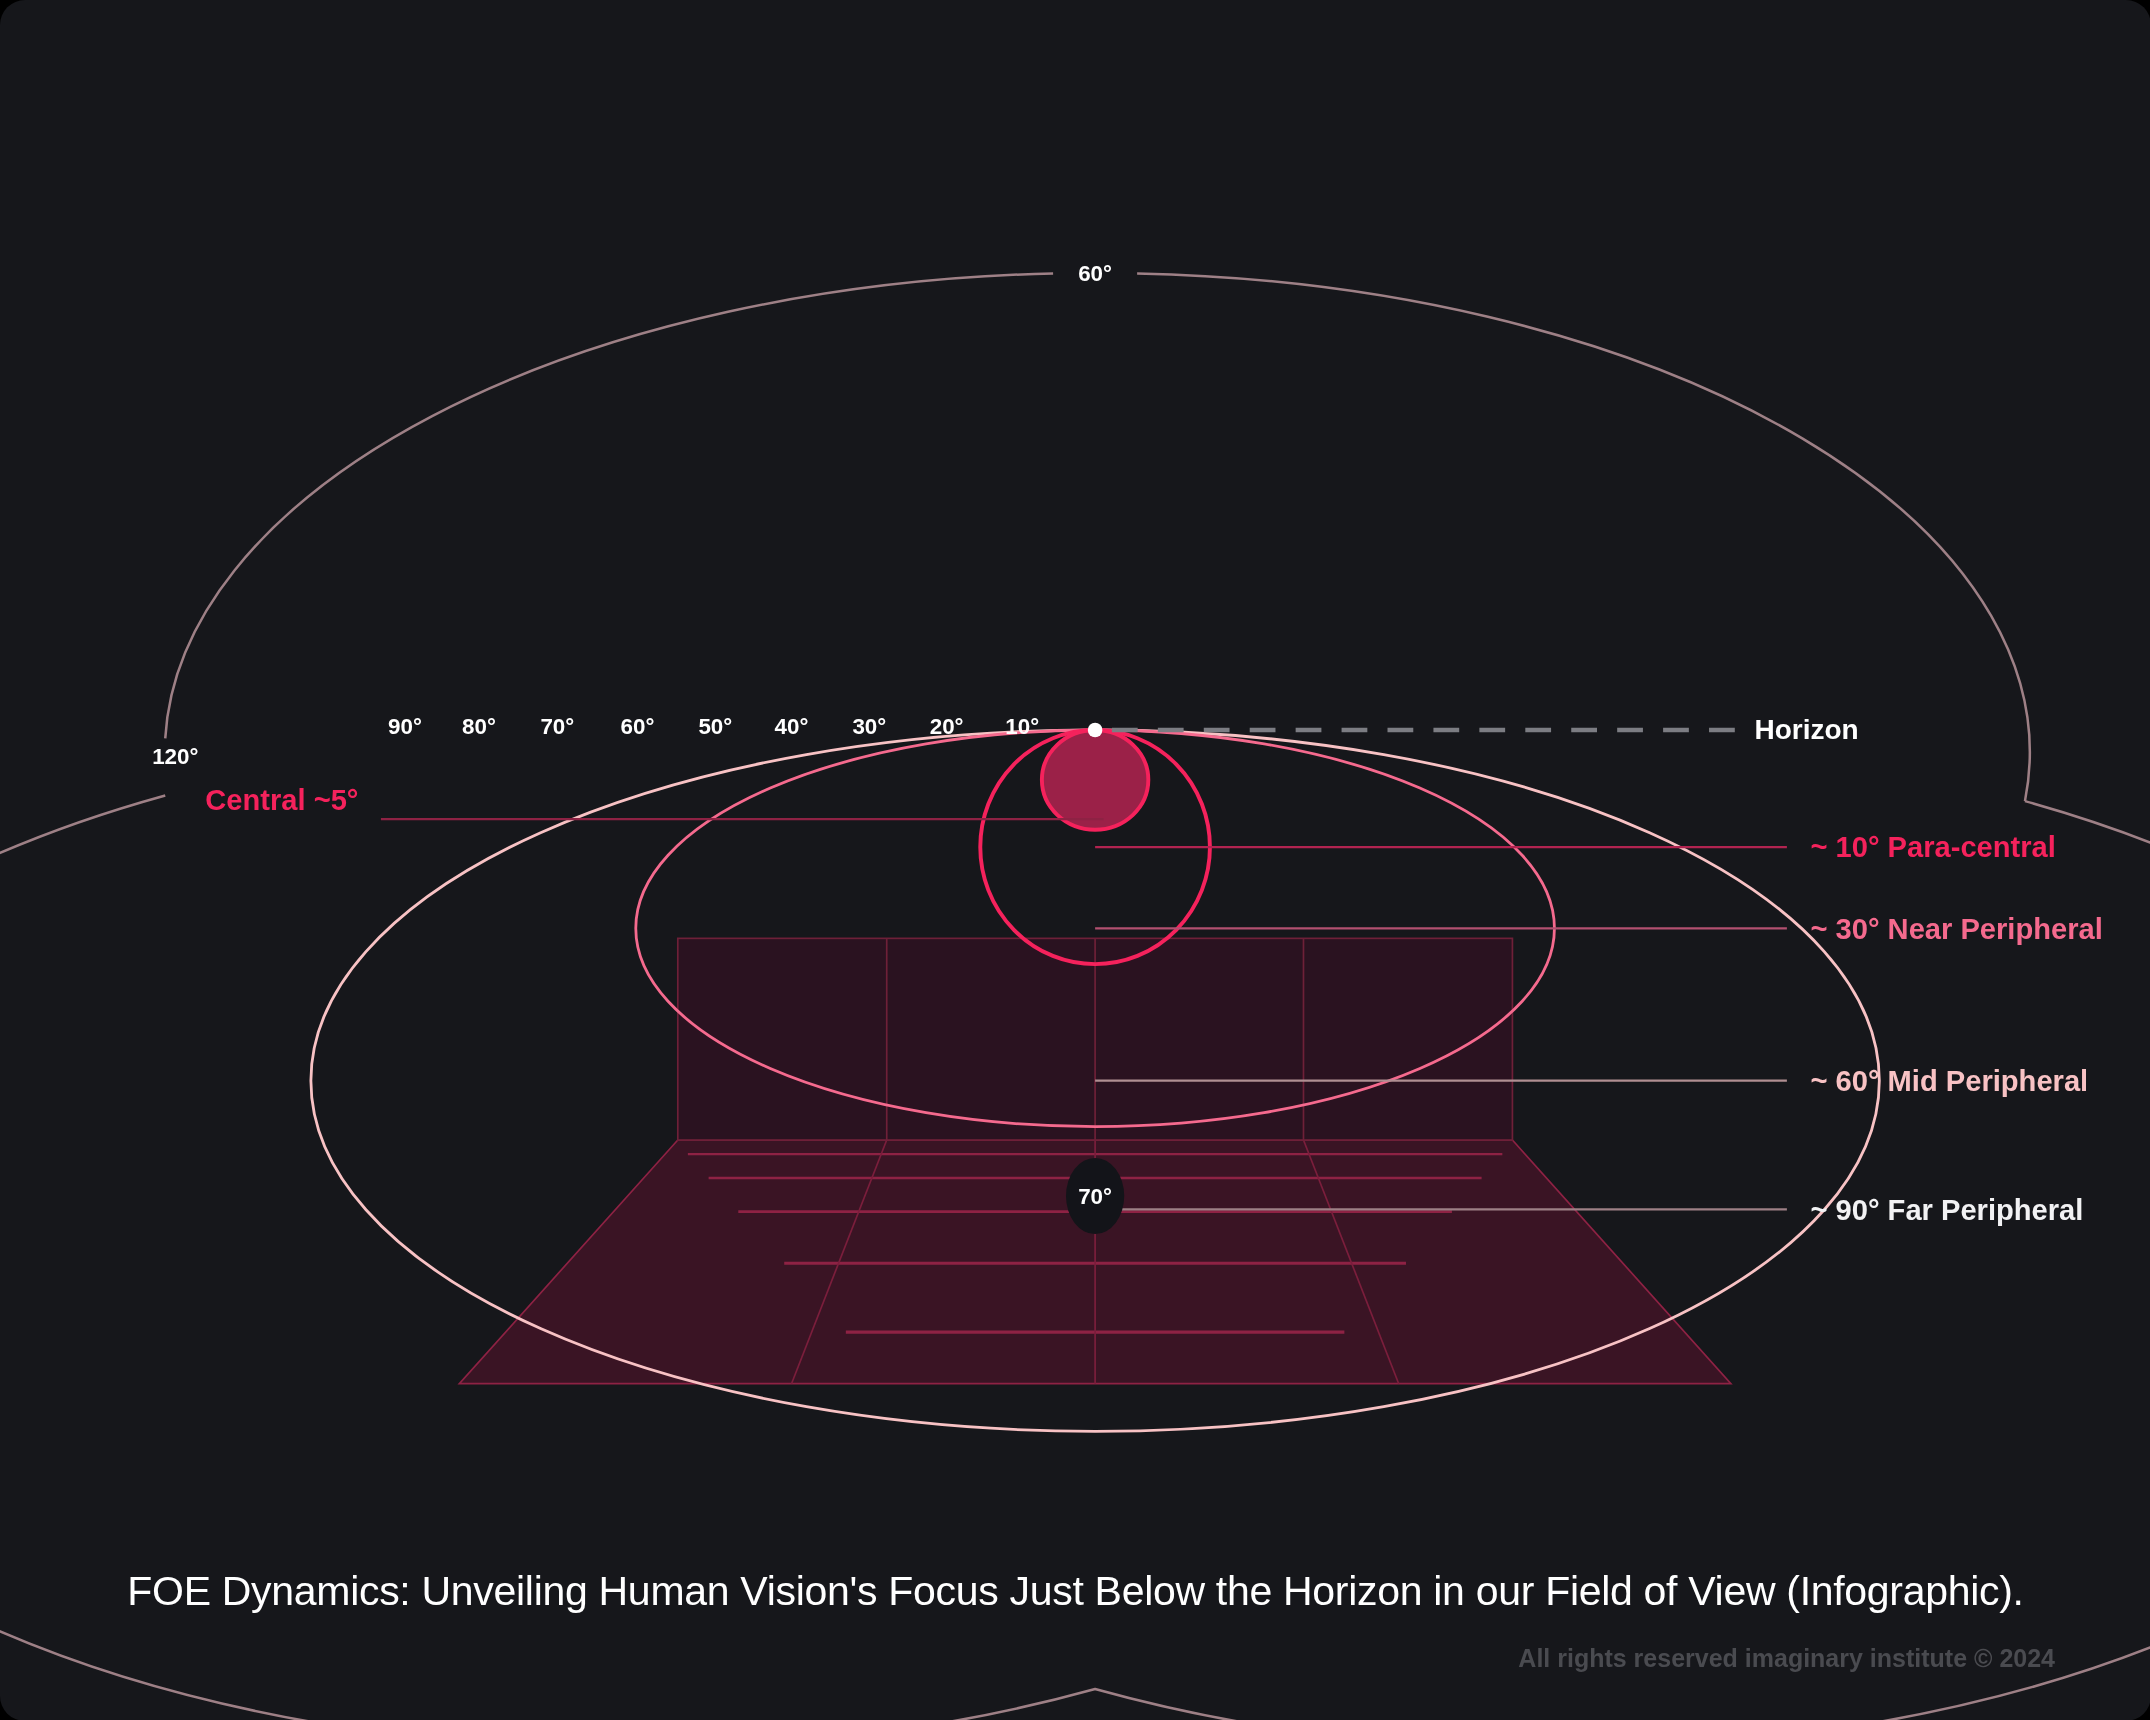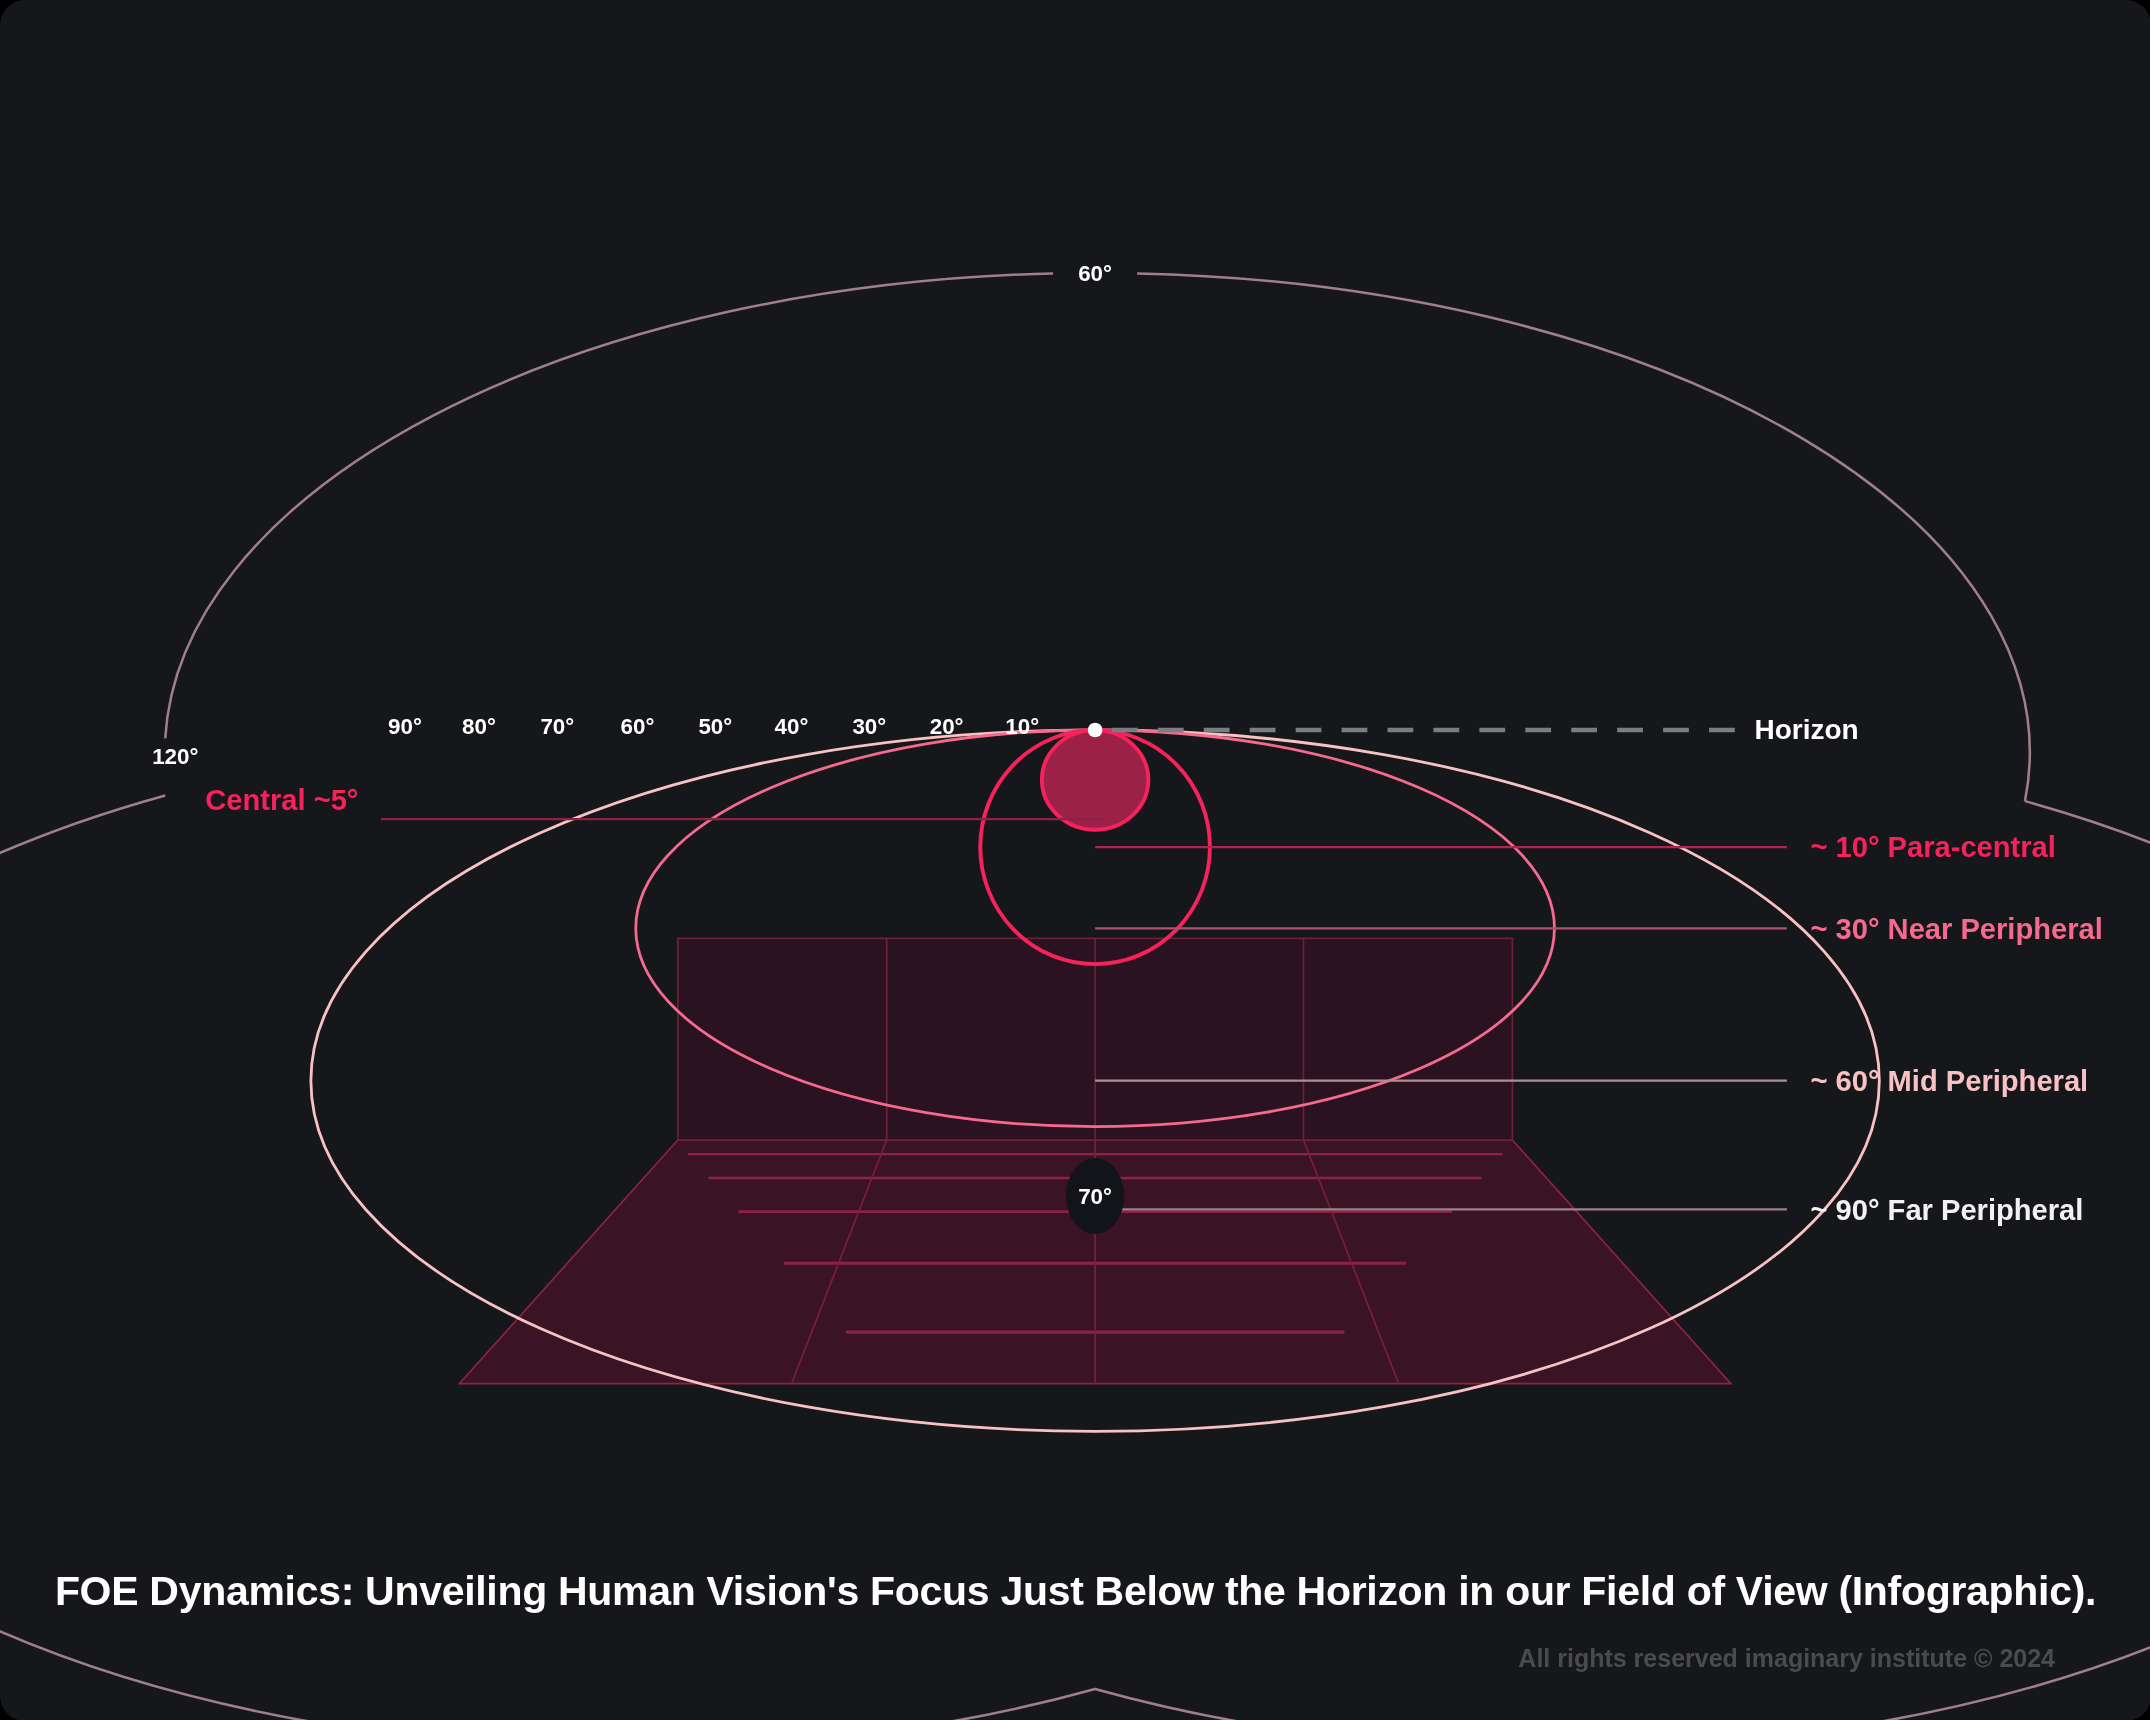--- a/index.html
+++ b/index.html
@@ -14,21 +14,21 @@
   .badge-label{fill:#FFFFFF;font-size:40px;font-weight:700;
                font-family:"Liberation Sans",sans-serif;text-anchor:middle;}
   .horizon-label{fill:#FFFFFF;font-size:50px;font-weight:700;
                  font-family:"Liberation Sans",sans-serif;text-anchor:start;}
   .zone-label{font-size:52px;font-weight:700;
               font-family:"Liberation Sans",sans-serif;text-anchor:start;}
   .zone-label-left{font-size:52px;font-weight:700;
               font-family:"Liberation Sans",sans-serif;text-anchor:end;}
 
   .title{position:absolute;left:0;right:0;top:1568px;text-align:center;
-         color:#FFFFFF;font-size:41px;font-weight:700;letter-spacing:-0.3px;
+         color:#FFFFFF;font-size:41px;font-weight:400;letter-spacing:-0.3px;
          font-family:"Liberation Sans",sans-serif;white-space:nowrap;}
   .credit{position:absolute;right:96px;top:1644px;text-align:center;
           color:#4A4B50;font-size:25px;font-weight:700;
           font-family:"Liberation Sans",sans-serif;}
 </style>
 </head>
 <body>
 
 <div id="root">
 

